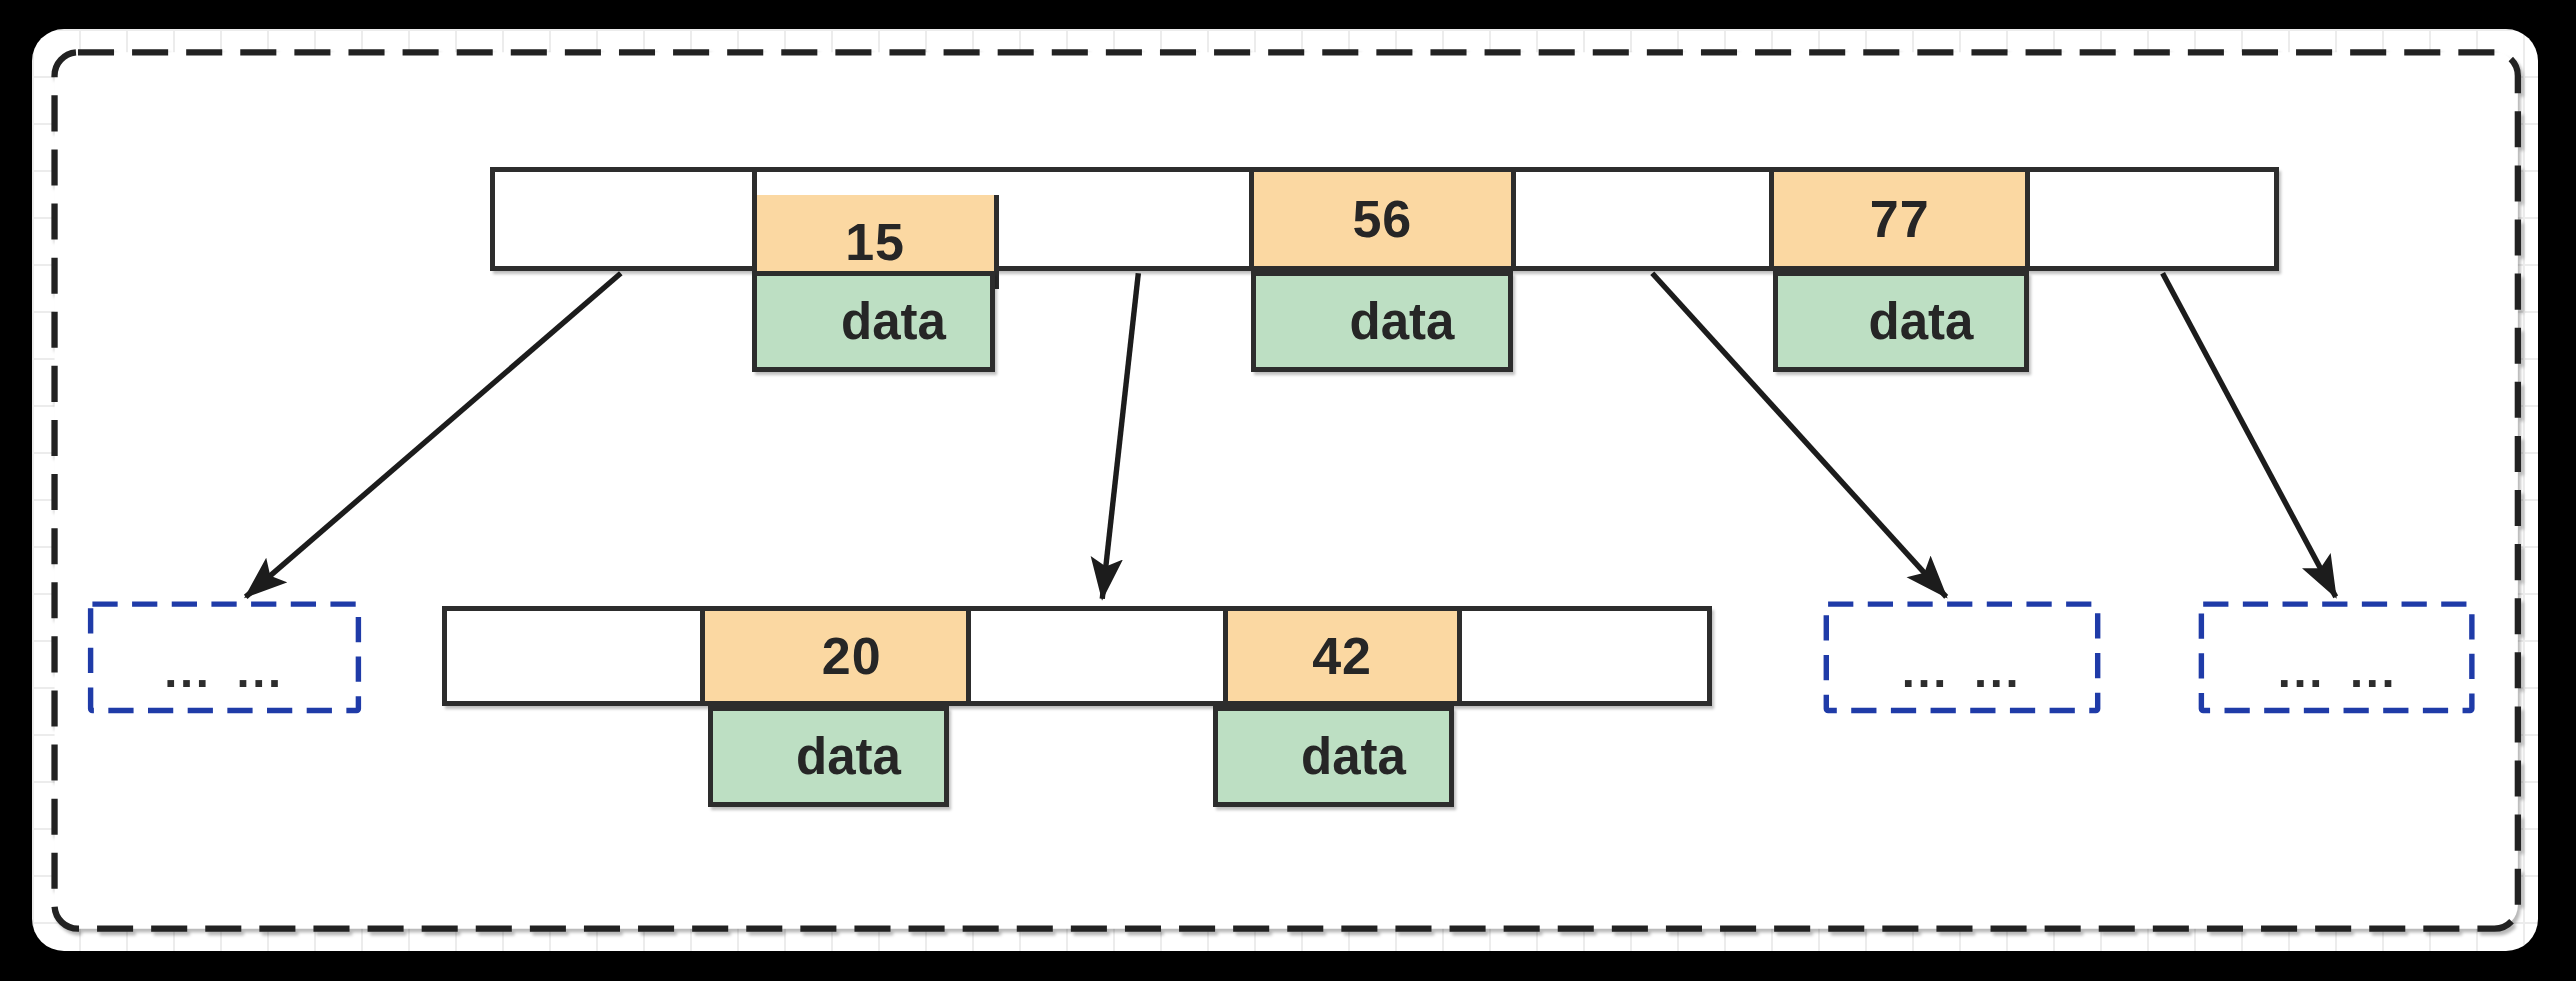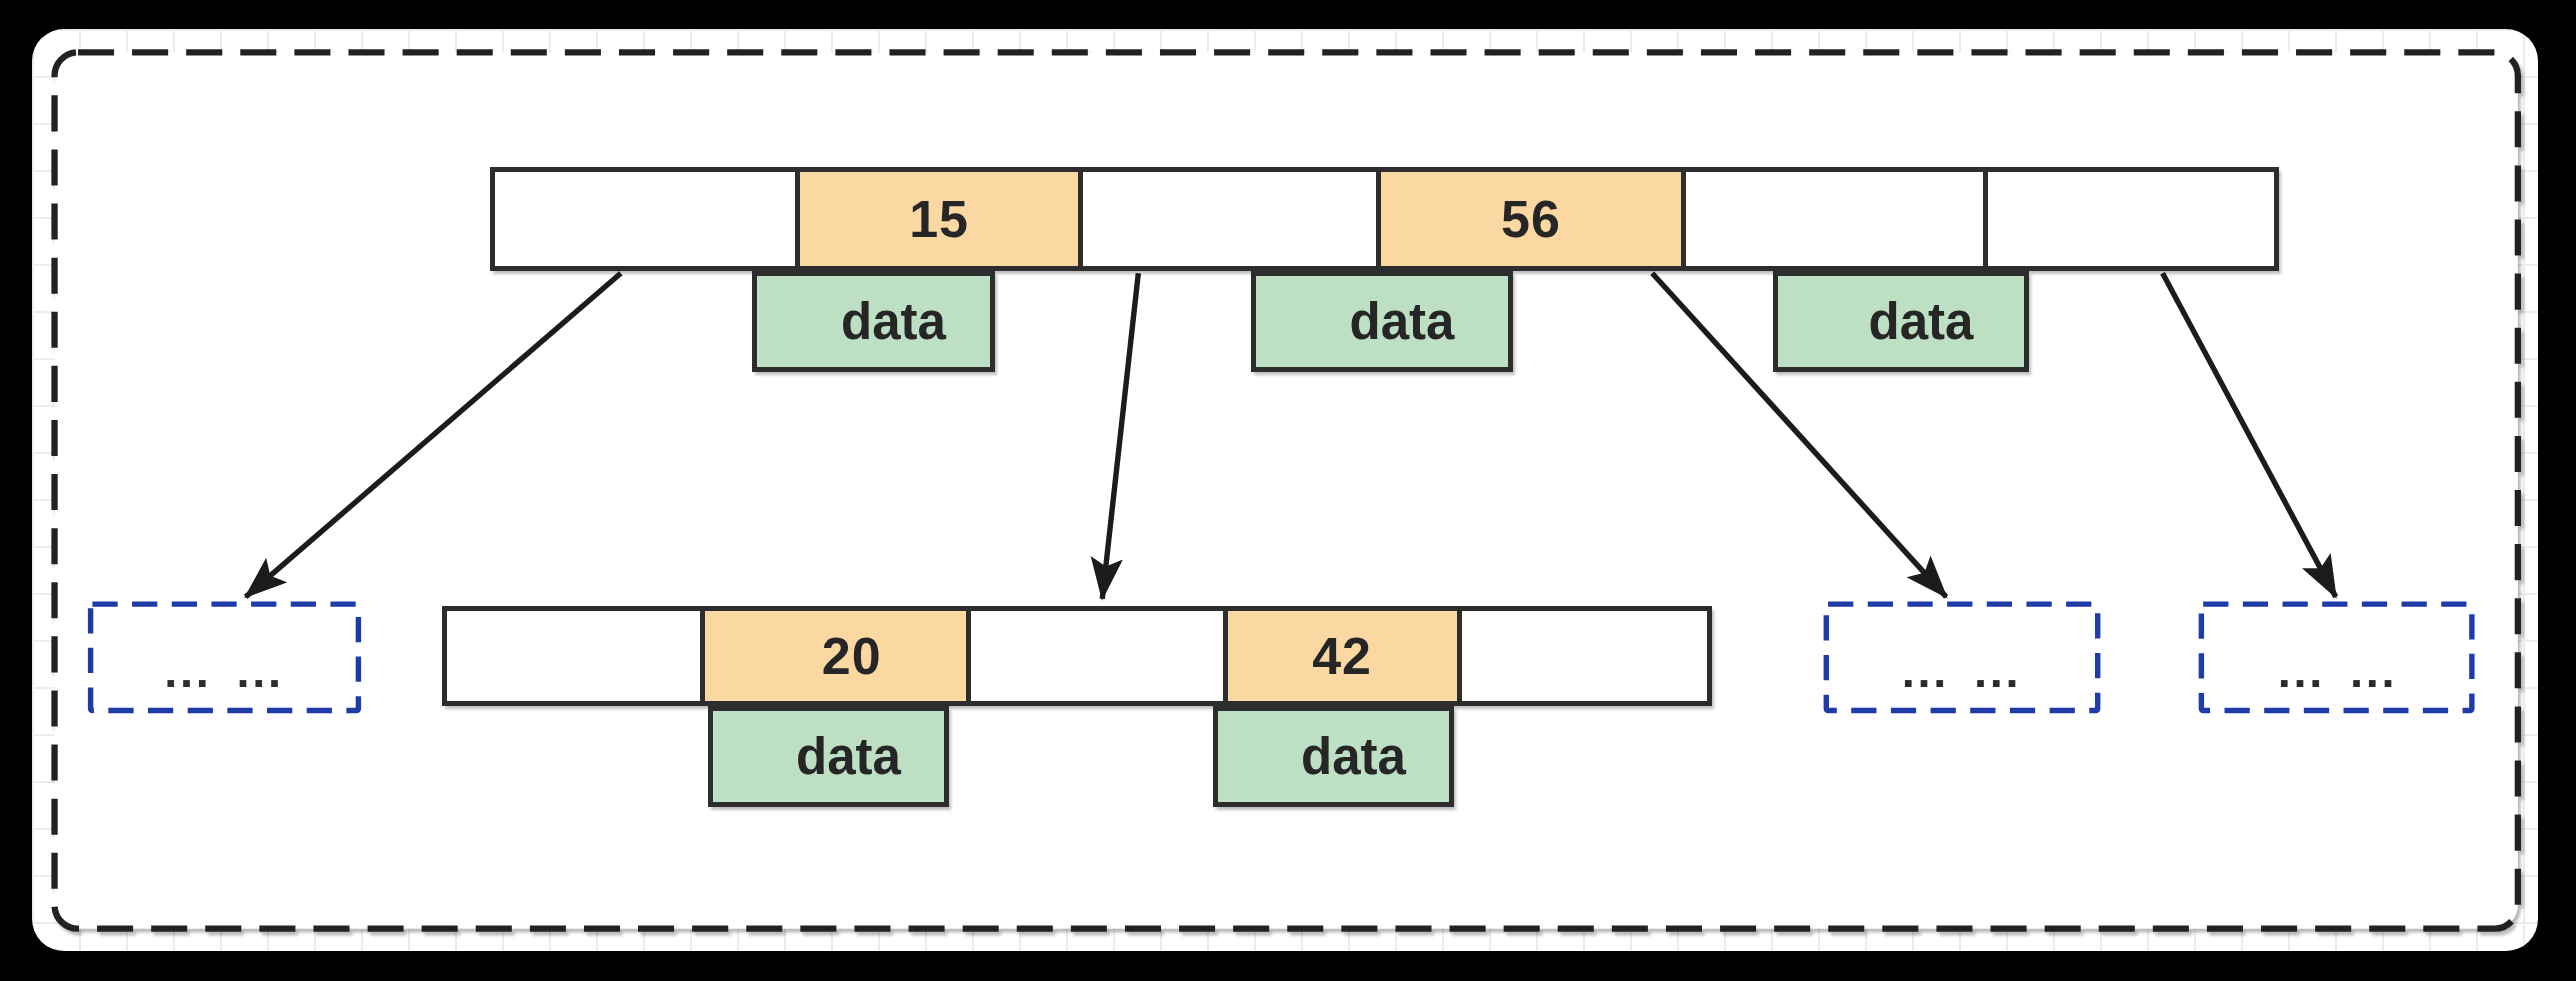--- a/index.html
+++ b/index.html
@@ -33,21 +33,21 @@
     display:flex;align-items:center;justify-content:center;
   }
   .cell:last-child{border-right:none;}
   .cell.key{background:#fbd8a2;}
   .cell.pointer{background:#ffffff;}
   .keytext{
     font-size:52px;font-weight:bold;color:#262626;line-height:1;
     letter-spacing:0.9px;
   }
   
-  .bar-root .c1{flex:291 1 0;} .bar-root .c2{flex:269 1 0;}
+  .bar-root .c1{flex:291 1 0;} .bar-root .c2{flex:269 1 0;margin-top:23px;}
   .bar-root .c3{flex:284 1 0;} .bar-root .c4{flex:291 1 0;text-align:center;}
   .bar-root .c5{flex:288 1 0;} .bar-root .c6{flex:284 1 0;}
   .bar-root .c7{flex:277 1 0;}
   .bar-child .c1{flex:295 1 0;} .bar-child .c2{flex:267 1 0;padding-left:32px;}
   .bar-child .c3{flex:293 1 0;} .bar-child .c4{flex:267 1 0;}
   .bar-child .c5{flex:286 1 0;}
 
   
   .databox{
     position:absolute;box-sizing:border-box;height:101px;
@@ -105,20 +105,23 @@
 <div class="bar bar-root">
   <div class="cell pointer c1"></div>
   <div class="cell key c2">
     <span class="keytext">15</span>
   </div>
   <div class="cell pointer c3"></div>
   <div class="cell key c4">
     <span class="keytext">56</span>
   </div>
   <div class="cell pointer c5"></div>
+  <div class="cell key c6">
+    <span class="keytext">77</span>
+  </div>
   <div class="cell pointer c7"></div>
 </div>
 
 <div class="databox row1 d15">
   <span class="datatext">data</span>
 </div>
 <div class="databox row1 d56">
   <span class="datatext">data</span>
 </div>
 <div class="databox row1 d77">

